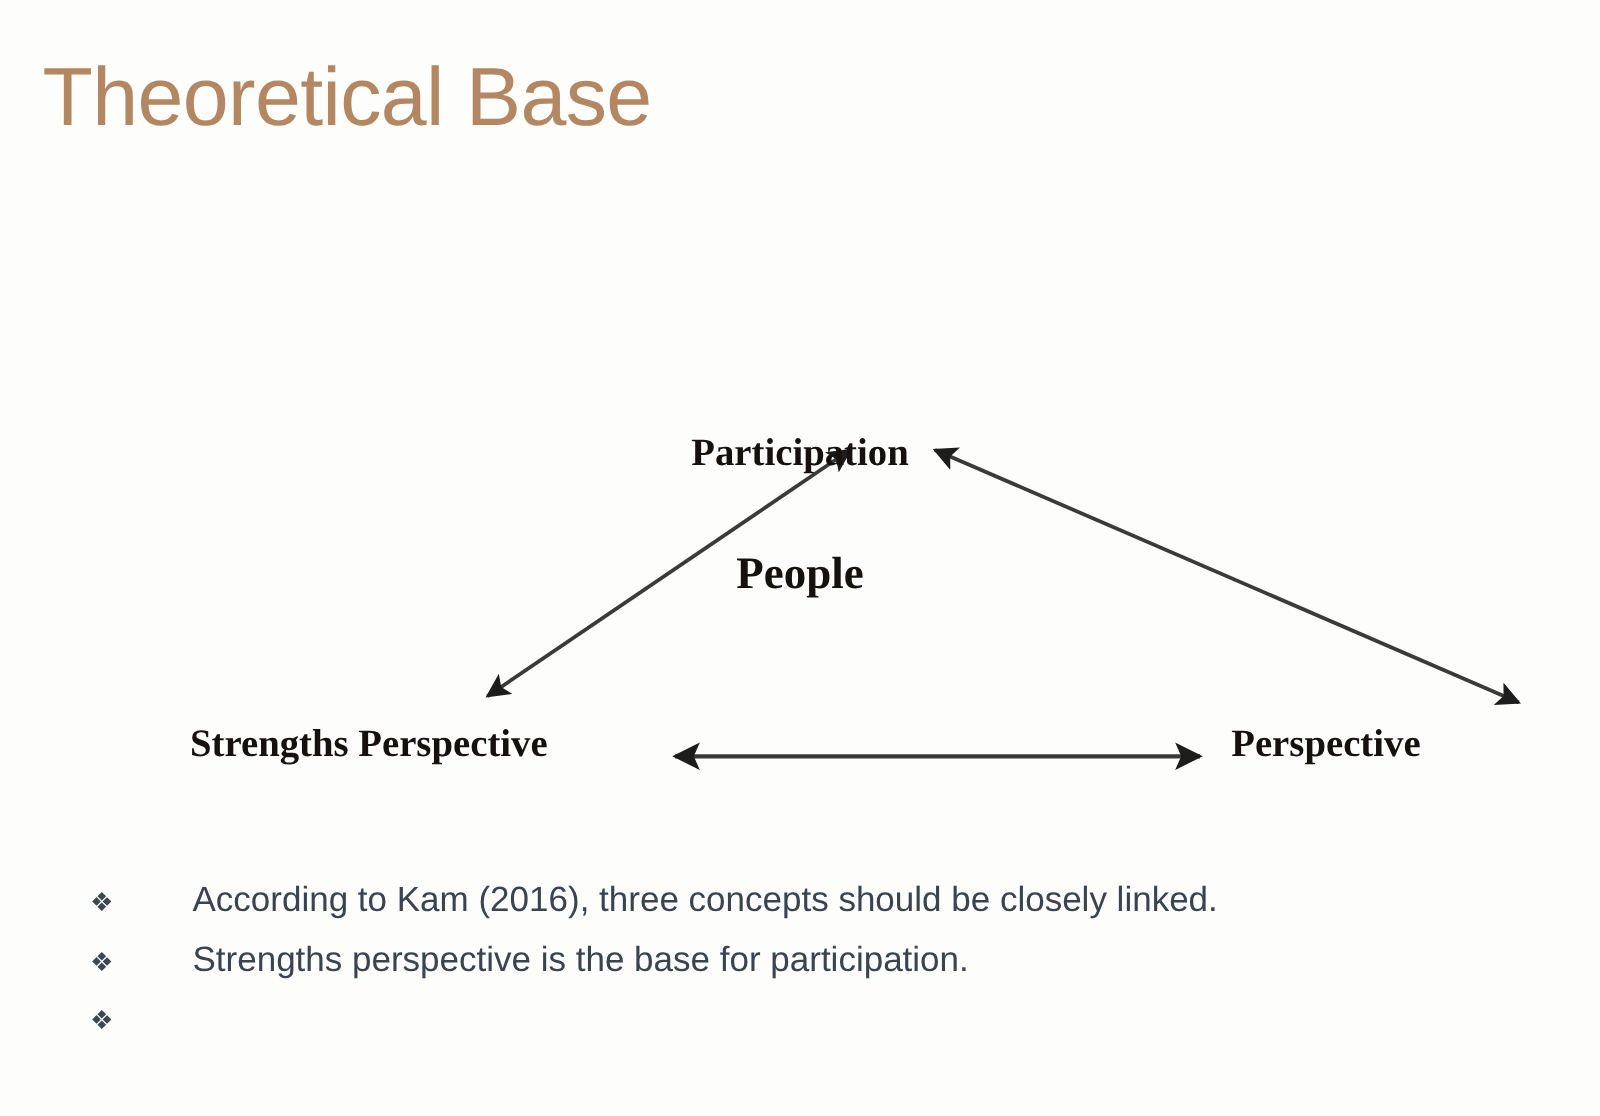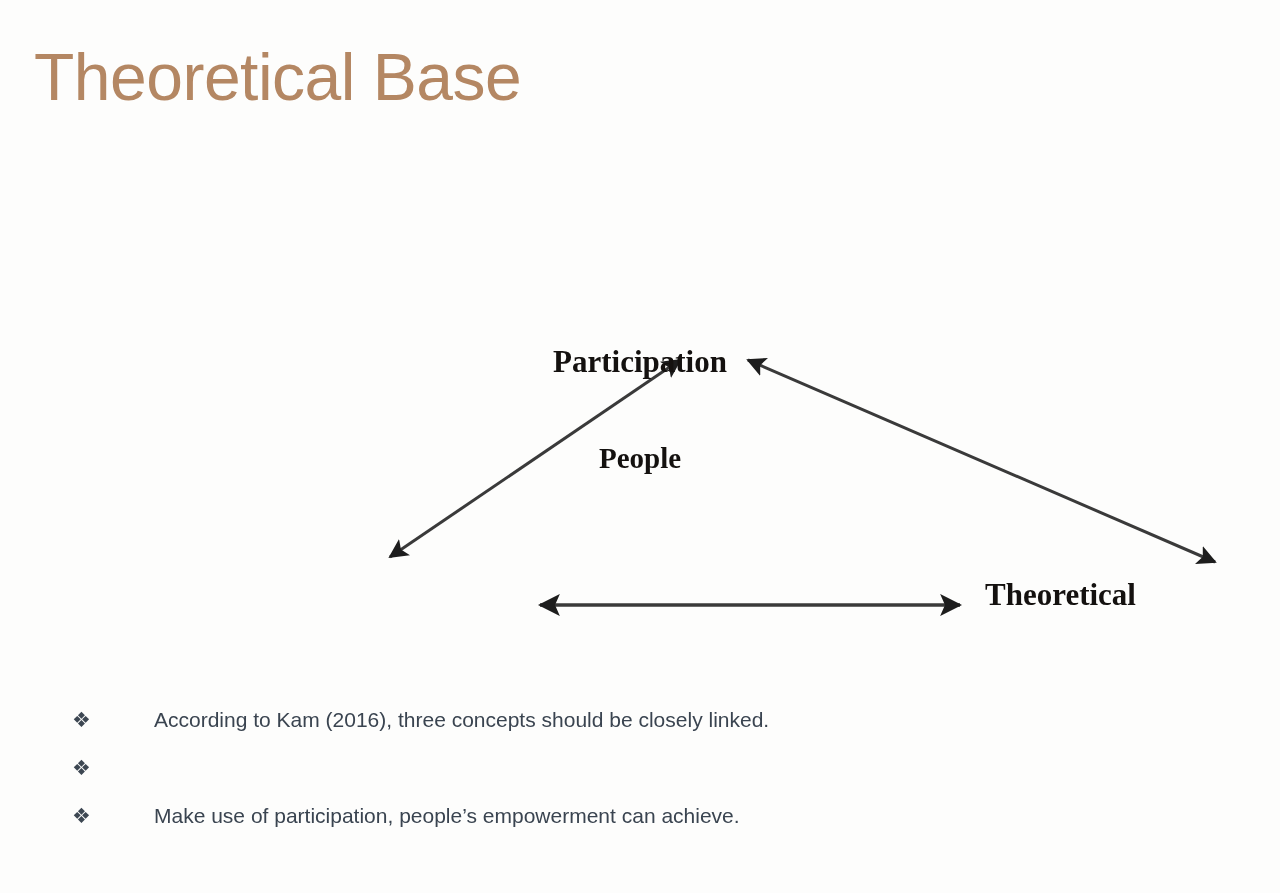--- a/index.html
+++ b/index.html
@@ -70,21 +70,21 @@
     top: 30px;
     width: 1280px;
     text-align: center;
     margin-top: 44px;
   }
   .node-people {
     left: 0;
     top: 170px;
     width: 1280px;
     text-align: center;
-    font-size: 29px;
+    font-size: 36px;
   }
   .node-strengths {
     left: 152px;
     top: 307px;
     text-align: left;
   }
   .node-empowerment {
     left: 985px;
     top: 307px;
     text-align: left;
@@ -106,21 +106,21 @@
     width: 82px;
     flex: 0 0 82px;
     color: #3d4752;
     font-family: "DejaVu Sans", sans-serif;
     font-size: 21px;
     line-height: 30px;
   }
   .bullet-text {
     color: #3a4450;
     font-family: "Liberation Sans", sans-serif;
-    font-size: 21px;
+    font-size: 28px;
     line-height: 30px;
     white-space: nowrap;
   }
 
   
   .watermark {
     position: absolute;
     right: 8px;
     bottom: 6px;
     font-family: "DejaVu Sans", sans-serif;
@@ -169,32 +169,33 @@
 
       <line x1="748" y1="90" x2="1215" y2="292" stroke="#3a3a3a" stroke-width="3" marker-start="url(#ah)" marker-end="url(#ah)"></line>
 
       <line x1="540" y1="335" x2="960" y2="335" stroke="#3a3a3a" stroke-width="3.4" marker-start="url(#ah)" marker-end="url(#ah)"></line>
     </svg>
 
     <div class="node-label node-participation">Participation</div>
 
     <div class="node-label node-people">People</div>
 
-
-    <div class="node-label node-empowerment">Theoretical</div>
+    <div class="node-label node-strengths">Strengths Perspective</div>
+
+    <div class="node-label node-empowerment">Perspective</div>
   </div>
 
   <div class="bullets">
     <div class="bullet-row">
       <span class="bullet-glyph">❖</span>
       <span class="bullet-text">According to Kam (2016), three concepts should be closely linked.</span>
     </div>
     <div class="bullet-row">
       <span class="bullet-glyph">❖</span>
+      <span class="bullet-text">Strengths perspective is the base for participation.</span>
     </div>
     <div class="bullet-row">
       <span class="bullet-glyph">❖</span>
-      <span class="bullet-text">Make use of participation, people’s empowerment can achieve.</span>
     </div>
   </div>
 
 
 </div>
 
 </body></html>

